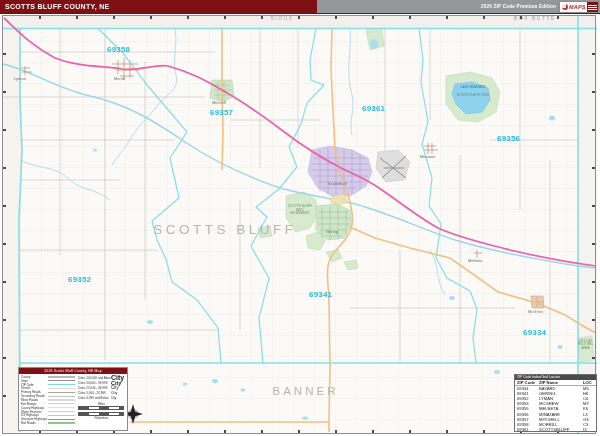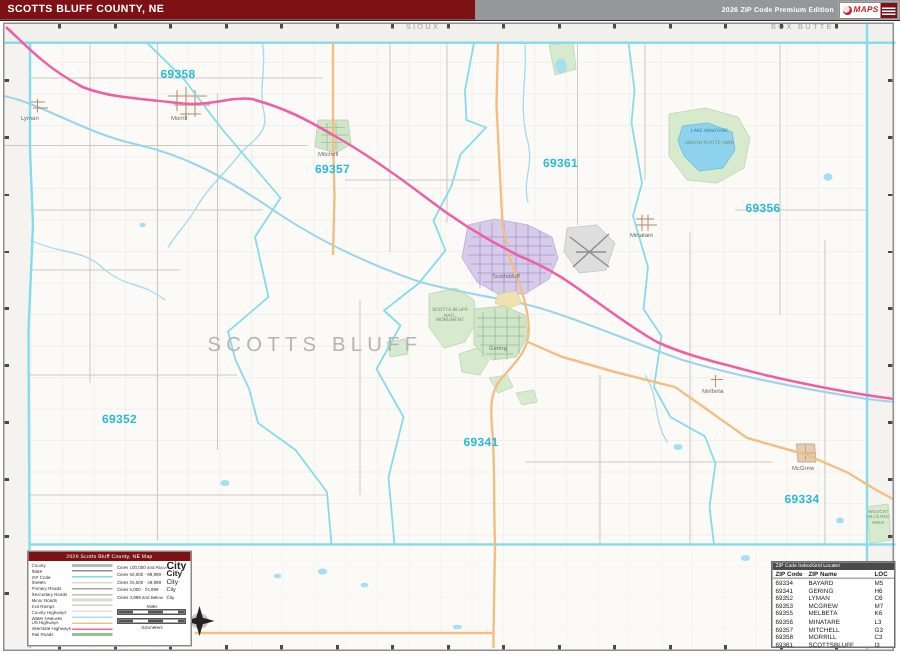--- a/index.html
+++ b/index.html
@@ -17,21 +17,21 @@
   
   #frame{position:absolute;left:2px;top:15px;width:594px;height:419px;border:1px solid #8f8f8f;box-sizing:border-box;pointer-events:none;z-index:5;}
   .tick-top,.tick-bottom{position:absolute;left:1px;right:1px;height:3px;background:repeating-linear-gradient(90deg,transparent 0 35px,#4a4a4a 35px 37px);}
   .tick-top{top:0;}.tick-bottom{bottom:0;}
   .tick-left,.tick-right{position:absolute;top:1px;bottom:1px;width:3px;background:repeating-linear-gradient(180deg,transparent 0 36px,#4a4a4a 36px 38px);}
   .tick-left{left:0;}.tick-right{right:0;}
   svg#geo{position:absolute;left:0;top:0;z-index:1;}
   
   .maplabel{position:absolute;z-index:3;white-space:nowrap;}
   .county-big{color:#b5b5b5;letter-spacing:3.5px;font-size:13.5px;text-align:center;}
-  #lbl-county{left:105px;top:222px;width:210px;text-align:center;}
+  #lbl-county{left:120px;top:222px;width:210px;text-align:center;}
   #lbl-banner{left:248px;top:385px;width:115px;font-size:11.5px;letter-spacing:3px;color:#b5b5b5;text-align:center;}
   .neighbor{font-size:5px;letter-spacing:1.5px;color:#9f9f9f;text-align:center;}
   #lbl-sioux{left:252px;top:15px;width:60px;}
   #lbl-boxbutte{left:500px;top:15px;width:70px;}
   .zip{font-size:8px;font-weight:bold;color:#2bbbd8;letter-spacing:.2px;}
   #z0{left:107px;top:45px;} #z1{left:210px;top:108px;} #z2{left:362px;top:104px;}
   #z3{left:497px;top:134px;} #z4{left:68px;top:275px;} #z5{left:309px;top:290px;}
   #z6{left:523px;top:328px;}
   .town{font-size:4px;color:#6f6f6f;}
   #t0{left:114px;top:76px;} #t1{left:212px;top:100px;} #t2{left:328px;top:181px;}
@@ -256,20 +256,21 @@
   </svg>
 
   <div id="frame">
     <div class="tick-top"></div>
     <div class="tick-bottom"></div>
     <div class="tick-left"></div>
     <div class="tick-right"></div>
   </div>
 
   <div class="maplabel county-big" id="lbl-county">SCOTTS BLUFF</div>
+  <div class="maplabel" id="lbl-banner">BANNER</div>
   <div class="maplabel neighbor" id="lbl-sioux">SIOUX</div>
   <div class="maplabel neighbor" id="lbl-boxbutte">BOX BUTTE</div>
 
   <div class="maplabel zip" id="z0">69358</div>
   <div class="maplabel zip" id="z1">69357</div>
   <div class="maplabel zip" id="z2">69361</div>
   <div class="maplabel zip" id="z3">69356</div>
   <div class="maplabel zip" id="z4">69352</div>
   <div class="maplabel zip" id="z5">69341</div>
   <div class="maplabel zip" id="z6">69334</div>

